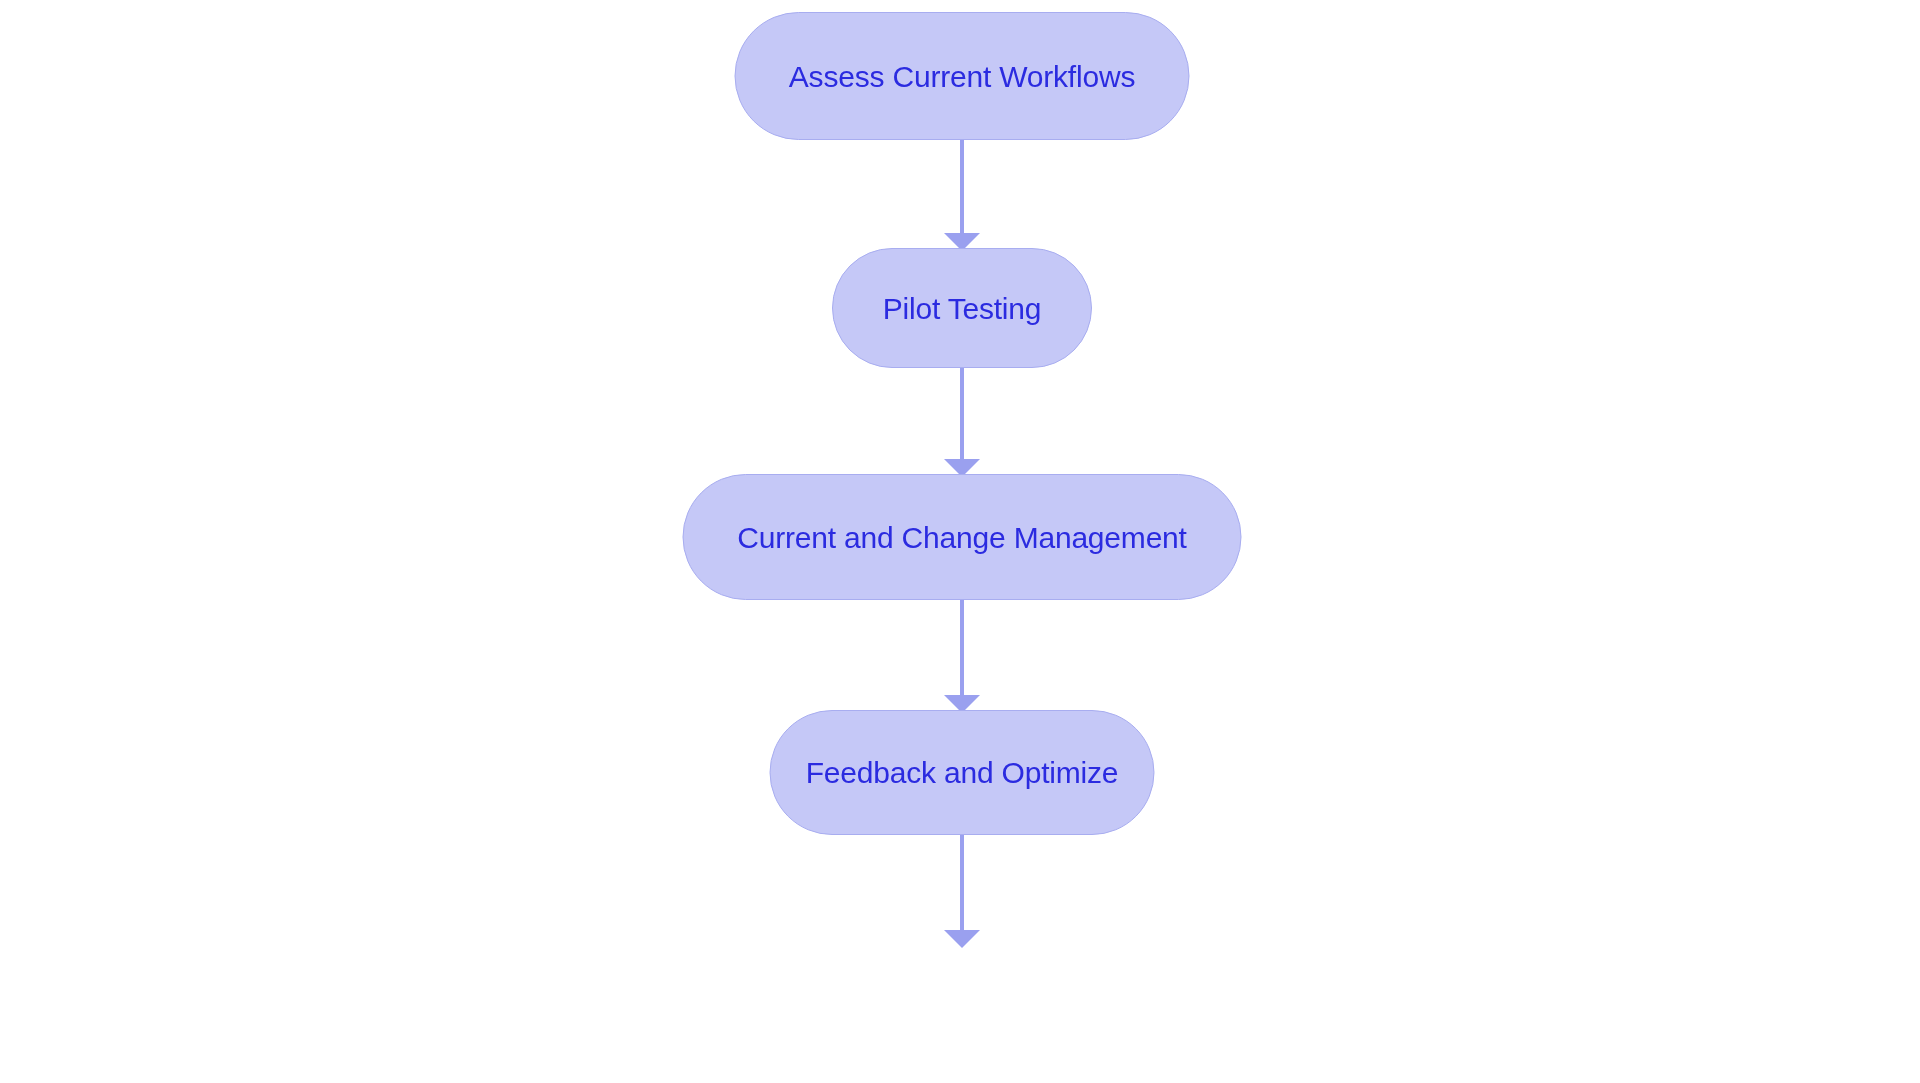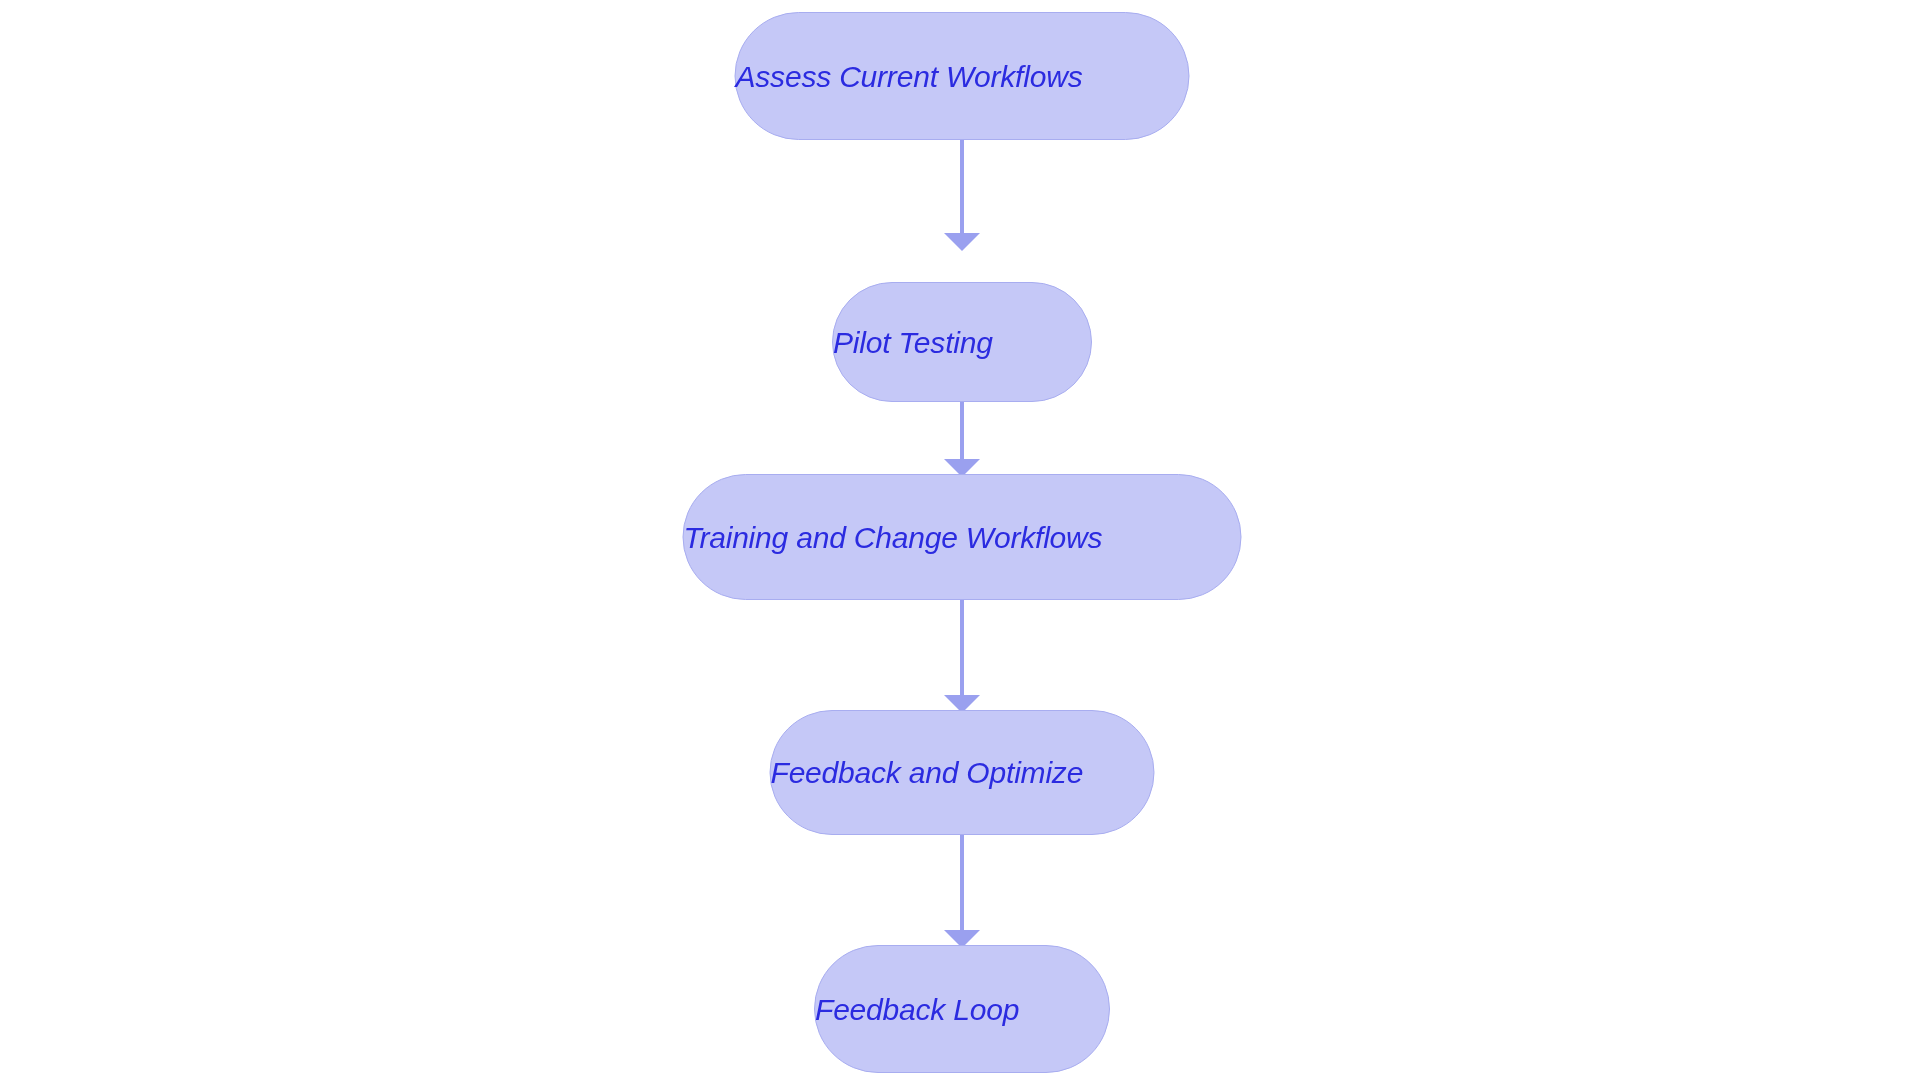--- a/index.html
+++ b/index.html
@@ -39,25 +39,25 @@
     top: 0;
     width: 1920px;
     height: 1083px;
   }
 
   .flow-node {
     position: absolute;
     box-sizing: border-box;
     display: flex;
     align-items: center;
+    justify-content: center;
     background: #c5c8f7;
     border: 1.5px solid #a8adf0;
     border-radius: 9999px;
     transform: translateX(-50%);
-    font-style: italic;
   }
 
   .flow-node-label {
     color: #2b2be0;
     font-family: "Liberation Sans", "DejaVu Sans", sans-serif;
     font-size: 30px;
     font-weight: 400;
     line-height: 1.1;
     letter-spacing: -0.2px;
     white-space: nowrap;
@@ -88,30 +88,27 @@
       <polygon points="944,930 980,930 962,948" fill="#9aa0ef"></polygon>
     </g>
   </svg>
 
   <div id="node-layer">
 
     <div class="flow-node" style="left:962px; top:12px; width:455px; height:128px;">
       <span class="flow-node-label">Assess Current Workflows</span>
     </div>
 
-    <div class="flow-node" style="left:962px; top:248px; width:260px; height:120px;margin-top:34px;">
+    <div class="flow-node" style="left:962px; top:248px; width:260px; height:120px;">
       <span class="flow-node-label">Pilot Testing</span>
     </div>
 
     <div class="flow-node" style="left:962px; top:474px; width:559px; height:126px;">
-      <span class="flow-node-label">Training and Change Workflows</span>
+      <span class="flow-node-label">Current and Change Management</span>
     </div>
 
     <div class="flow-node" style="left:962px; top:710px; width:385px; height:125px;">
       <span class="flow-node-label">Feedback and Optimize</span>
     </div>
 
-    <div class="flow-node" style="left:962px; top:945px; width:296px; height:128px;">
-      <span class="flow-node-label">Feedback Loop</span>
-    </div>
 
   </div>
 </div>
 
 </body></html>

